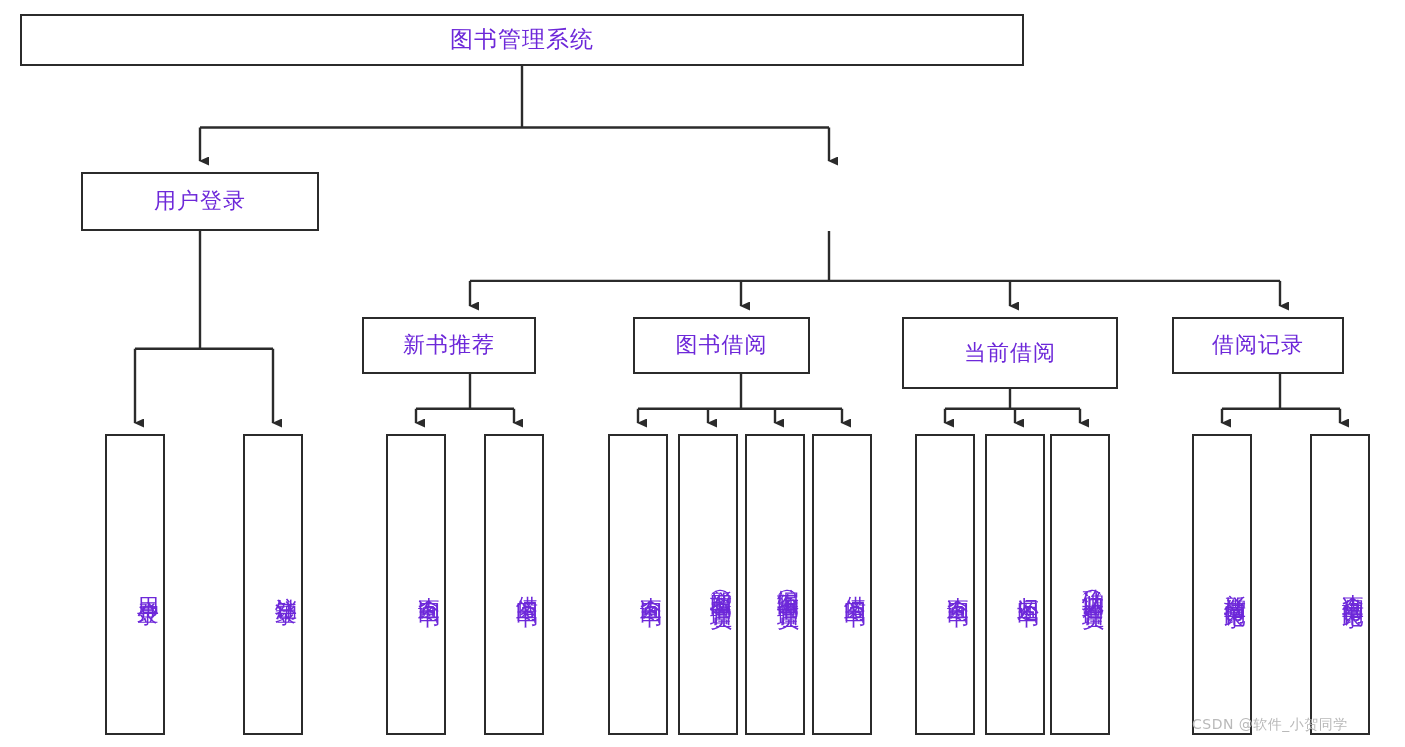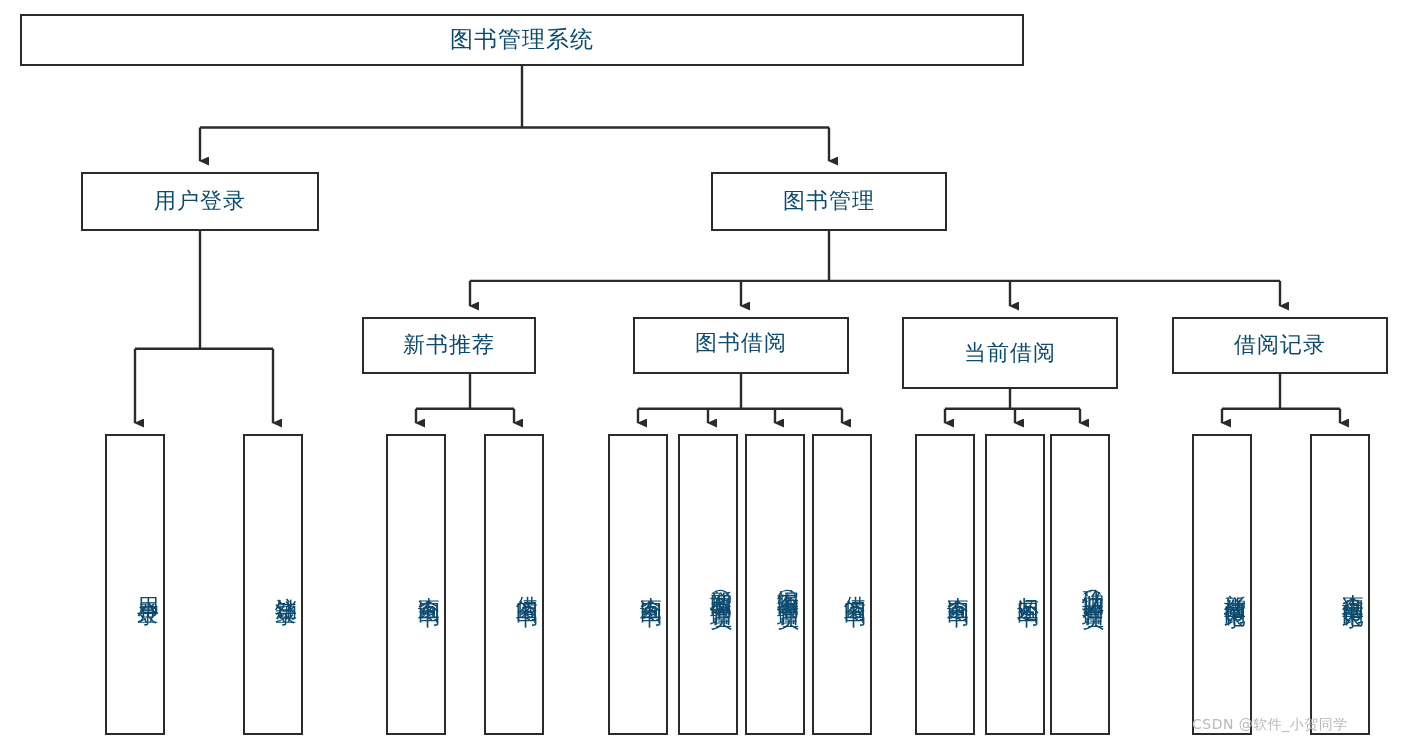--- a/index.html
+++ b/index.html
@@ -26,21 +26,21 @@
     pointer-events: none;
   }
   .node {
     position: absolute;
     box-sizing: border-box;
     border: 2px solid #2b2b2b;
     background: #ffffff;
     display: flex;
     align-items: center;
     justify-content: center;
-    color: #0c4a6e;
+    color: #6d28d9;
   }
   .node.horiz {
     font-size: 22px;
     letter-spacing: 1px;
     line-height: 1.1;
   }
   .node.vert {
     writing-mode: vertical-rl;
     text-orientation: upright;
     font-size: 22px;
@@ -117,34 +117,31 @@
       </g>
   </svg>
 
   <div class="node horiz root" style="left: 20px; top: 14px; width: 1004px; height: 52px;">
       <span>图书管理系统</span>
     </div>
 
   <div class="node horiz" style="left: 81px; top: 172px; width: 238px; height: 59px;">
       <span>用户登录</span>
     </div>
-  <div class="node horiz" style="left: 711px; top: 172px; width: 236px; height: 59px;">
-      <span>图书管理</span>
-    </div>
 
   <div class="node horiz" style="left: 362px; top: 317px; width: 174px; height: 57px;">
       <span>新书推荐</span>
     </div>
-  <div class="node horiz" style="left: 633px; top: 317px; width: 216px; height: 57px; font-family: Liberation Mono, monospace;">
+  <div class="node horiz" style="left: 633px; top: 317px; width: 177px; height: 57px;">
       <span>图书借阅</span>
     </div>
   <div class="node horiz" style="left: 902px; top: 317px; width: 216px; height: 72px;">
       <span>当前借阅</span>
     </div>
-  <div class="node horiz" style="left: 1172px; top: 317px; width: 216px; height: 57px;">
+  <div class="node horiz" style="left: 1172px; top: 317px; width: 172px; height: 57px;">
       <span>借阅记录</span>
     </div>
 
   <div class="node vert" style="left: 105px; top: 434px; width: 60px; height: 301px;">
       <span>用户登录</span>
     </div>
   <div class="node vert" style="left: 243px; top: 434px; width: 60px; height: 301px;">
       <span>注销登录</span>
     </div>
   <div class="node vert" style="left: 386px; top: 434px; width: 60px; height: 301px;">

